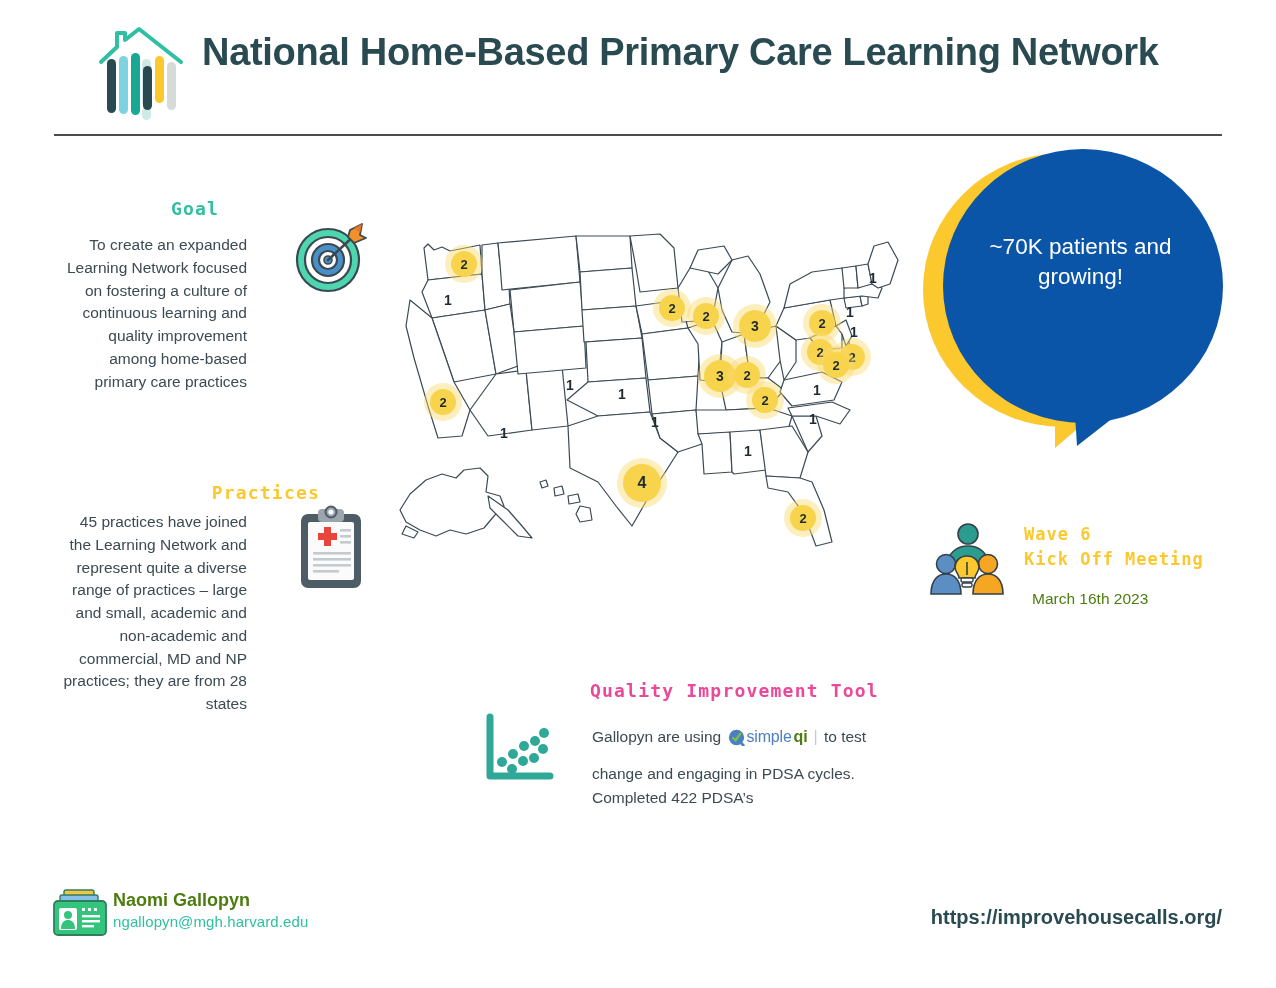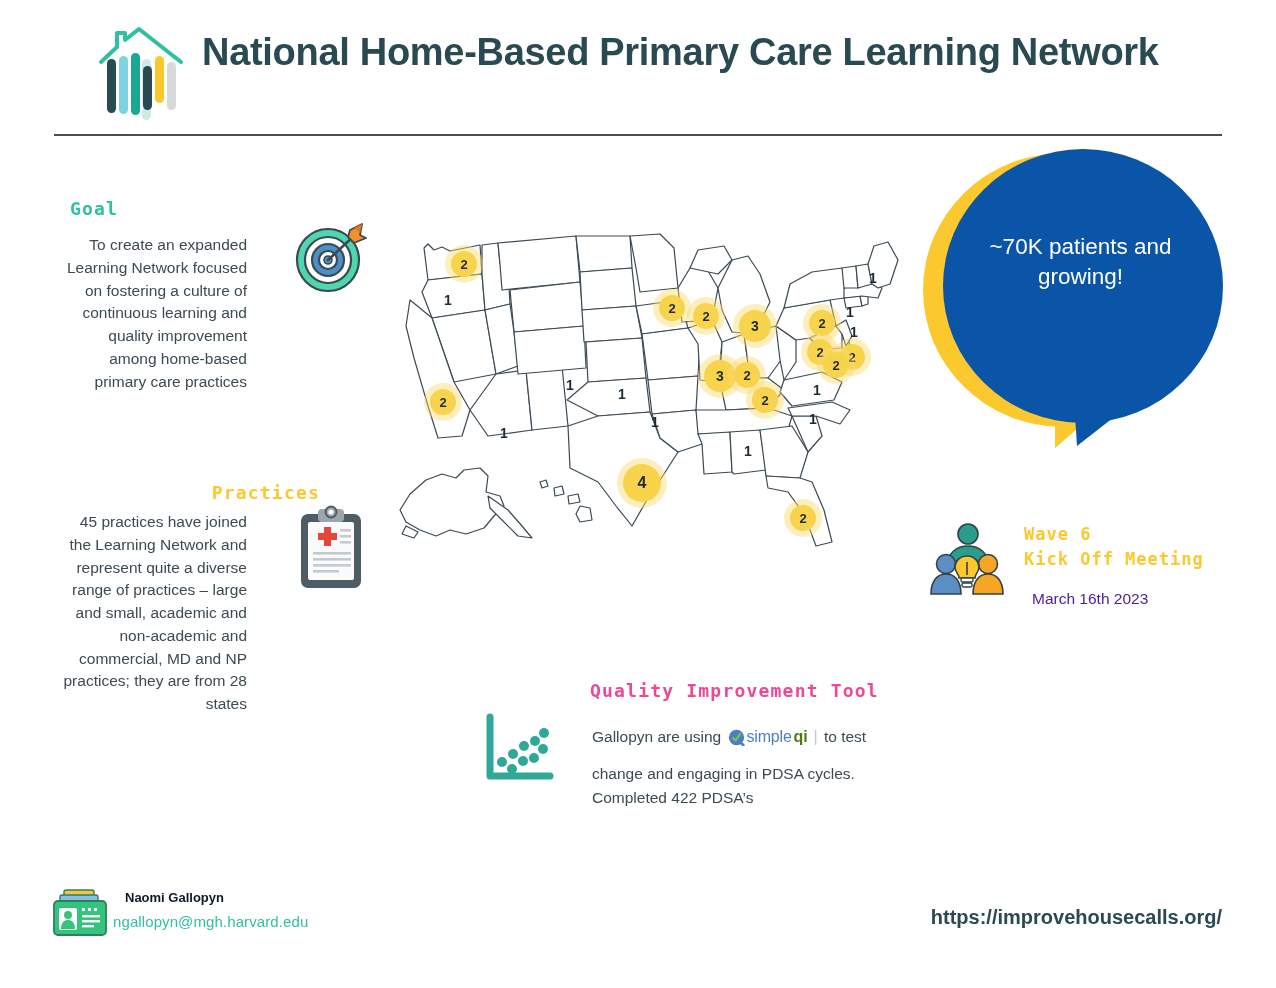--- a/index.html
+++ b/index.html
@@ -40,21 +40,21 @@
   }
 
   
   .sec-heading {
     position: absolute;
     font-family: "DejaVu Sans Mono", "Liberation Mono", monospace;
     font-weight: bold;
     font-size: 18px;
     letter-spacing: 1.2px;
   }
-  #goal-heading { left: 70px; top: 198px; width: 250px; color: #2fbfa2; }
+  #goal-heading { left: 70px; top: 198px; width: 250px; text-align: center; color: #2fbfa2; }
   #practices-heading { left: 70px; top: 482px; width: 250px; text-align: right; color: #fbc82e; }
 
   .body-text {
     position: absolute;
     font-size: 15.5px;
     line-height: 1.47;
     color: #3c4a52;
     text-align: right;
   }
   #goal-text { left: 60px; top: 234px; width: 187px; }
@@ -100,21 +100,21 @@
   
   #wave-icon { position: absolute; left: 930px; top: 520px; width: 76px; height: 78px; }
   #wave-heading {
     position: absolute; left: 1024px; top: 522px;
     font-family: "DejaVu Sans Mono", "Liberation Mono", monospace;
     font-weight: bold; font-size: 17px; line-height: 1.45;
     letter-spacing: 1px; color: #fbc82e; white-space: pre-line;
   }
   #wave-date {
     position: absolute; left: 1032px; top: 590px;
-    font-size: 15.5px; color: #4c1d95;
+    font-size: 15.5px; color: #4d7c0f;
   }
 
   
   #qi-heading {
     position: absolute; left: 590px; top: 680px;
     font-family: "DejaVu Sans Mono", "Liberation Mono", monospace;
     font-weight: bold; font-size: 18px; letter-spacing: 1.2px;
     color: #ec4899;
   }
   #qi-icon { position: absolute; left: 483px; top: 712px; width: 72px; height: 72px; }
@@ -127,21 +127,21 @@
     vertical-align: -4px; margin: 12px 2px;
   }
   .sq-blue { color: #4a7fc1; font-size: 16px; font-weight: 500; letter-spacing: -0.2px; }
   .sq-green { color: #4d7c0f; font-size: 16px; font-weight: bold; letter-spacing: -0.2px; }
   .sq-bar { color: #c8c8c8; font-size: 16px; margin-left: 4px; }
 
   
   #contact-icon { position: absolute; left: 52px; top: 888px; width: 56px; height: 50px; }
   #contact-name {
     position: absolute; left: 113px; top: 890px;
-    font-size: 13px; font-weight: bold; color: #0f172a; margin-left: 12px;
+    font-size: 18px; font-weight: bold; color: #4d7c0f;
   }
   #contact-email {
     position: absolute; left: 113px; top: 913px;
     font-size: 15px; color: #2fbfa2; letter-spacing: 0.1px;
   }
   #site-url {
     position: absolute; left: 820px; top: 906px;
     width: 402px; text-align: right;
     font-size: 20px; font-weight: bold; color: #2a4a52;
   }

